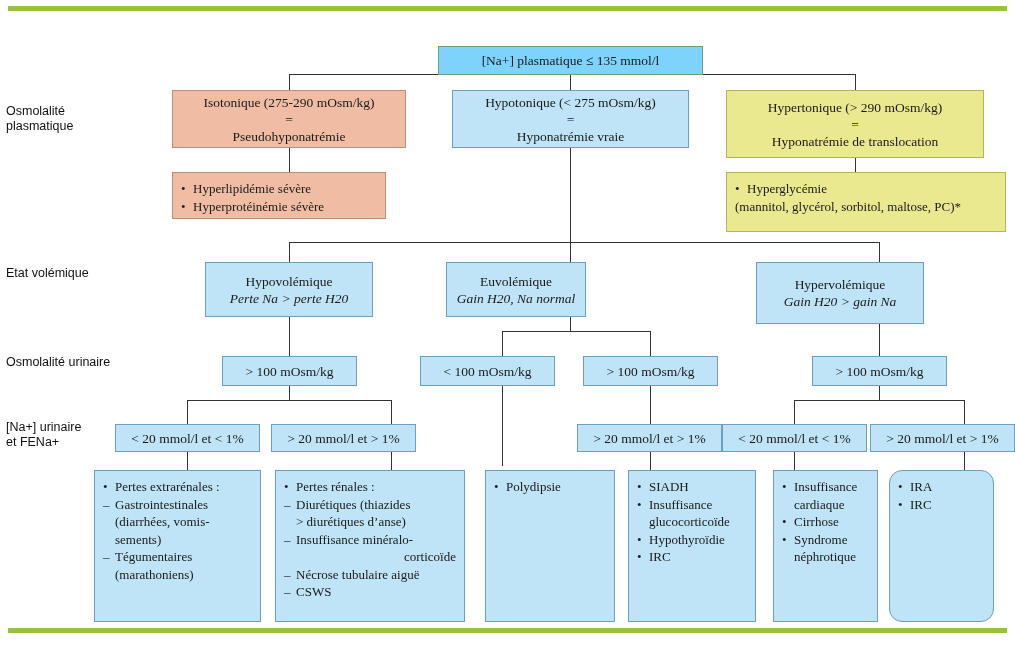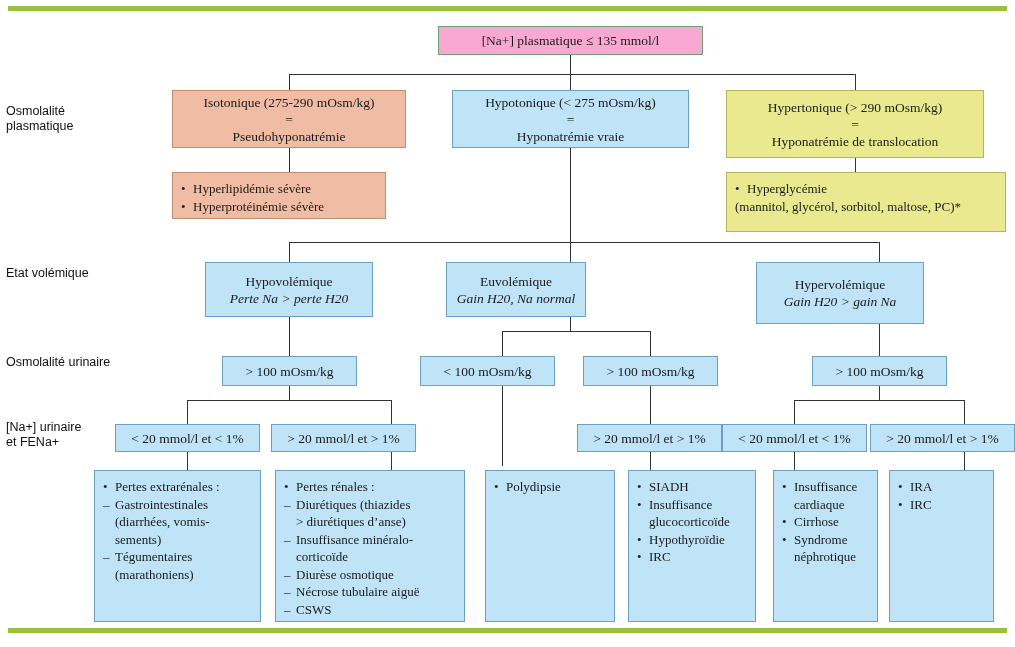--- a/index.html
+++ b/index.html
@@ -32,21 +32,21 @@
     text-align:center;
     font-size:13.5px;
     line-height:17px;
     display:flex;
     flex-direction:column;
     justify-content:center;
     align-items:center;
     padding:3px 6px;
   }
   .blue{background:#bfe3f7;border-color:#6d9fc0;}
-  .green{background:#f9a8d4;border-color:#6aa276;}
+  .green{background:#7dd3fc;border-color:#6aa276;margin-top:20px;}
   .salmon{background:#f0bda4;border-color:#c08e72;}
   .yellow{background:#eae98f;border-color:#b6b35e;}
 
   .list{
     position:absolute;
     box-sizing:border-box;
     border:1px solid #6d9fc0;
     background:#bfe3f7;
     font-size:13px;
     line-height:16.5px;
@@ -232,22 +232,21 @@
     <li class="cont" style="padding-left:12px;">(marathoniens)</li>
   </ul>
 </div>
 
 <div class="list" style="left:275px;top:470px;width:190px;height:152px;">
   <ul class="bul">
     <li>Pertes rénales&nbsp;:</li>
     <li class="sub">Diurétiques (thiazides</li>
     <li class="cont" style="padding-left:12px;">&gt; diurétiques d’anse)</li>
     <li class="sub">Insuffisance minéralo-</li>
-    <li class="cont" style="padding-left:12px;">corticoïde</li>
-    <li class="sub">Diurèse osmotique</li>
+    <li class="cont" style="padding-left:12px;text-align:right;">corticoïde</li>
     <li class="sub">Nécrose tubulaire aiguë</li>
     <li class="sub">CSWS</li>
   </ul>
 </div>
 
 <div class="list" style="left:485px;top:470px;width:130px;height:152px;">
   <ul class="bul">
     <li>Polydipsie</li>
   </ul>
 </div>
@@ -265,18 +264,18 @@
 <div class="list" style="left:773px;top:470px;width:105px;height:152px;">
   <ul class="bul">
     <li>Insuffisance</li>
     <li class="cont" style="padding-left:12px;">cardiaque</li>
     <li>Cirrhose</li>
     <li>Syndrome</li>
     <li class="cont" style="padding-left:12px;">néphrotique</li>
   </ul>
 </div>
 
-<div class="list" style="left:889px;top:470px;width:105px;height:152px;">
+<div class="list" style="left:889px;top:470px;width:105px;height:152px;border-radius:13px;">
   <ul class="bul">
     <li>IRA</li>
     <li>IRC</li>
   </ul>
 </div>
 
 </body></html>

